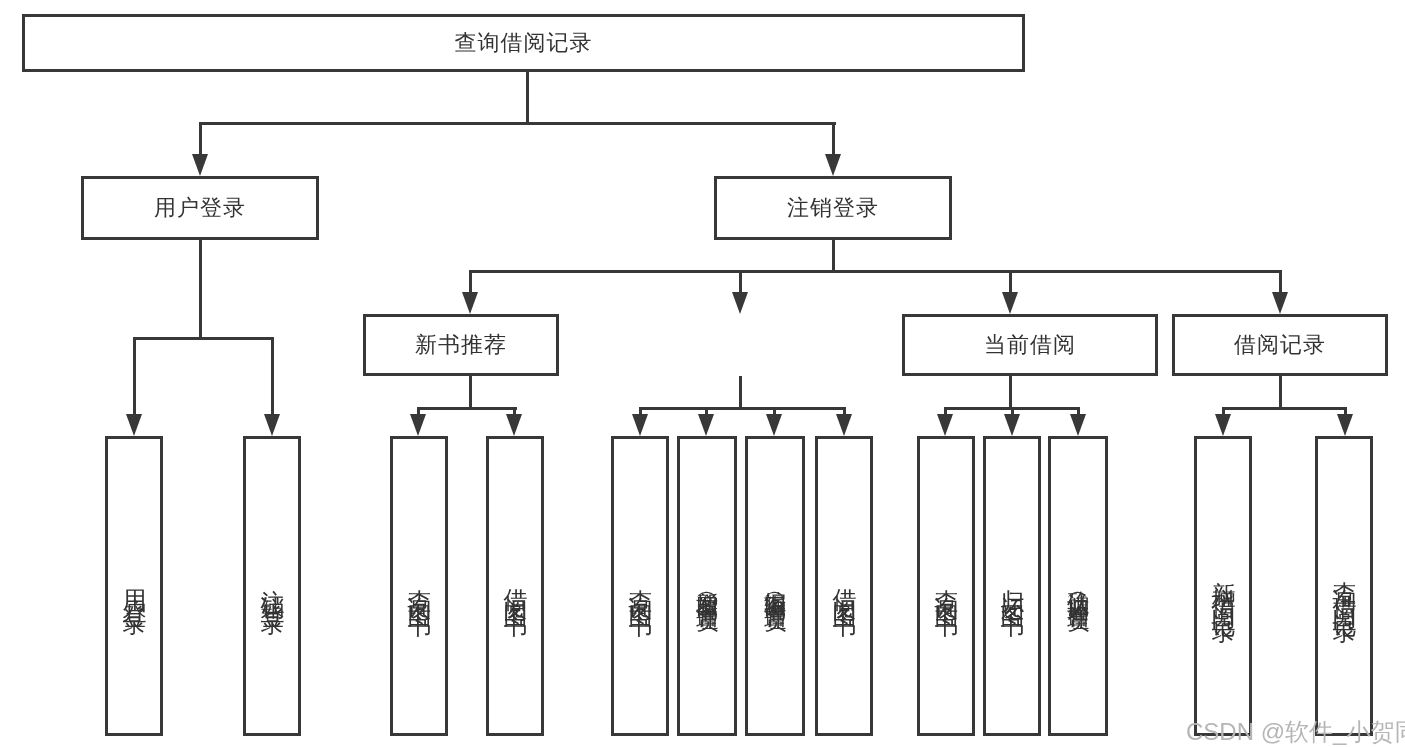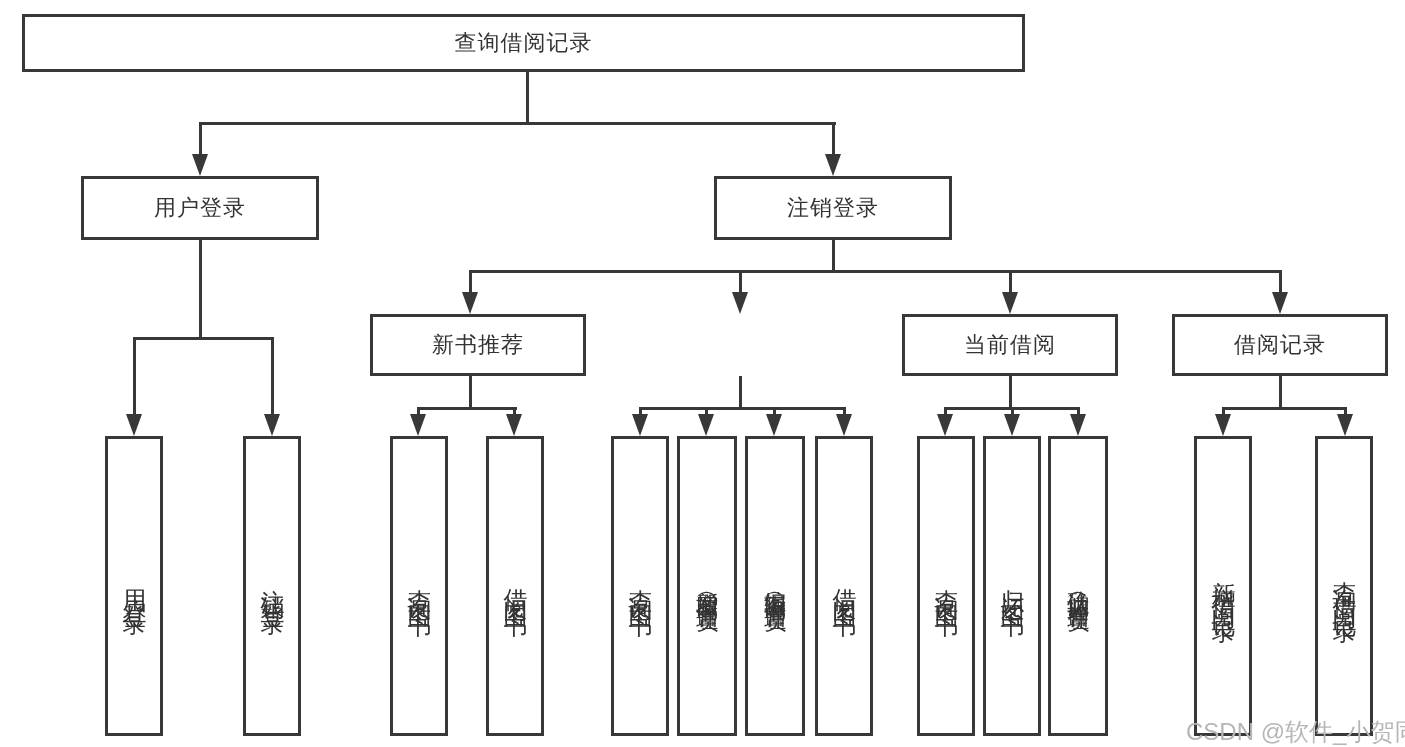--- a/index.html
+++ b/index.html
@@ -82,22 +82,22 @@
   <div class="hline" style="left:469px; top:270px; width:812px;"></div>
   <div class="vline" style="left:469px; top:270px; height:30px;"></div>
   <div class="arrow" style="left:462px; top:292px;"></div>
   <div class="vline" style="left:739px; top:270px; height:30px;"></div>
   <div class="arrow" style="left:732px; top:292px;"></div>
   <div class="vline" style="left:1009px; top:270px; height:30px;"></div>
   <div class="arrow" style="left:1002px; top:292px;"></div>
   <div class="vline" style="left:1279px; top:270px; height:30px;"></div>
   <div class="arrow" style="left:1272px; top:292px;"></div>
 
-  <div class="node" style="left:363px; top:314px; width:216px; height:62px;margin-left:7px;">新书推荐</div>
-  <div class="node" style="left:902px; top:314px; width:216px; height:62px;">当前借阅</div>
+  <div class="node" style="left:363px; top:314px; width:196px; height:62px;">新书推荐</div>
+  <div class="node" style="left:902px; top:314px; width:256px; height:62px;">当前借阅</div>
   <div class="node" style="left:1172px; top:314px; width:216px; height:62px;">借阅记录</div>
 
   <div class="vline" style="left:469px; top:376px; height:34px;"></div>
   <div class="hline" style="left:417px; top:407px; width:100px;"></div>
   <div class="vline" style="left:417px; top:407px; height:20px;"></div>
   <div class="arrow" style="left:410px; top:414px;"></div>
   <div class="vline" style="left:513px; top:407px; height:20px;"></div>
   <div class="arrow" style="left:506px; top:414px;"></div>
 
   <div class="vline" style="left:739px; top:376px; height:34px;"></div>

